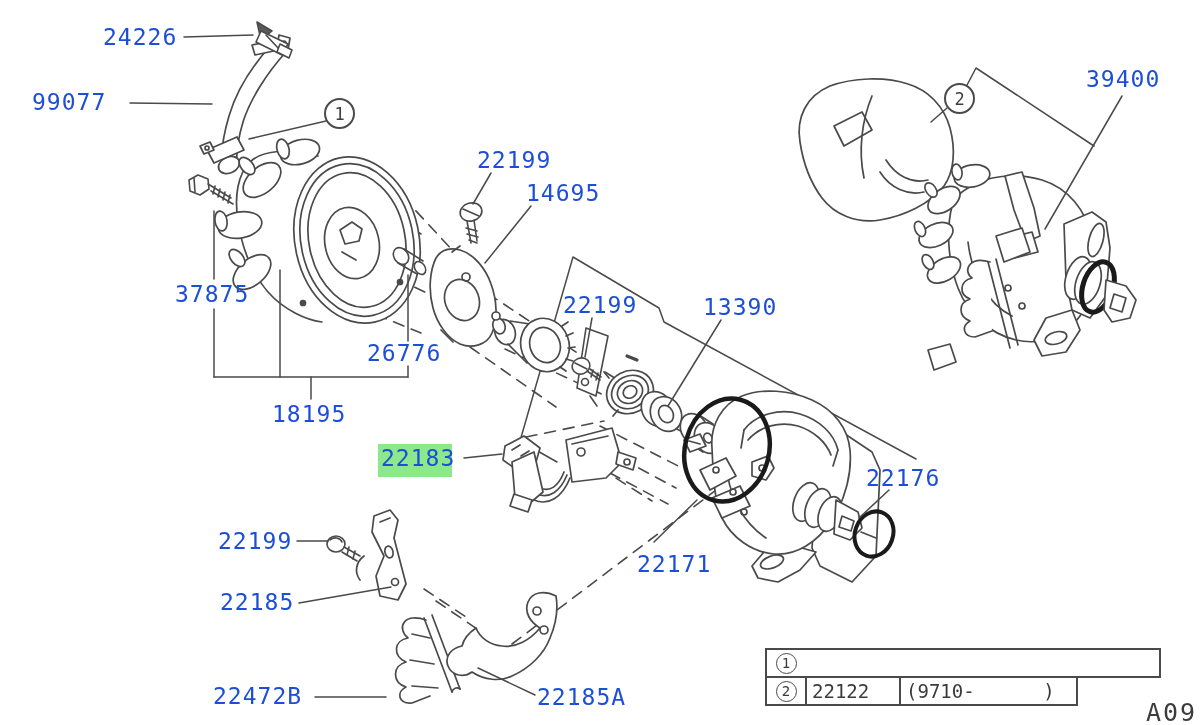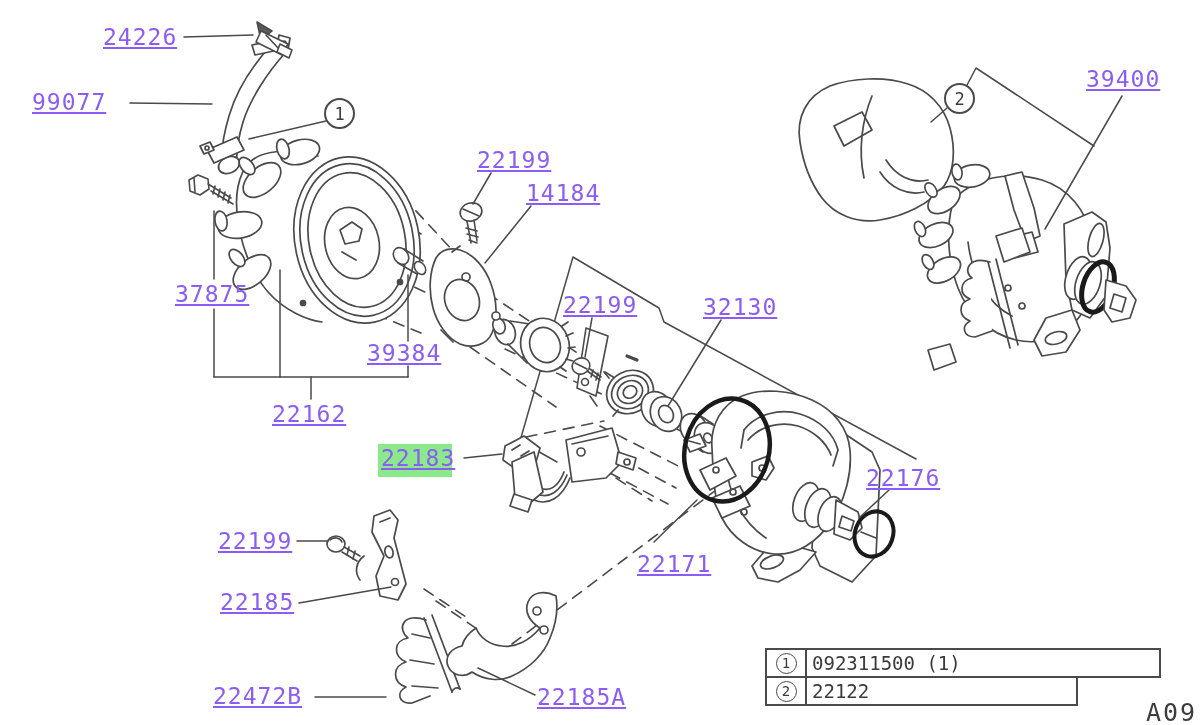--- a/index.html
+++ b/index.html
@@ -1,19 +1,19 @@
 <!DOCTYPE html>
 <html><head>
 <meta charset="utf-8">
 <style>
   html,body{margin:0;padding:0;background:#e9e9e9;}
   .stage{position:relative;width:1200px;height:725px;background:#ffffff;overflow:hidden;
          font-family:"DejaVu Sans Mono",monospace;}
   svg.diagram{position:absolute;left:0;top:0;width:1200px;height:725px;}
-  .part-label{position:absolute;font-size:23px;letter-spacing:1px;color:#8b5cf6;white-space:pre;line-height:1;text-decoration:underline;}
+  .part-label{position:absolute;font-size:23px;letter-spacing:1px;color:#1d4ed8;white-space:pre;line-height:1;}
   .hl-rect{position:absolute;background:#8BE88B;z-index:1;}
   .part-label.z{z-index:2;text-align:right;}
   .callout{position:absolute;width:27px;height:27px;border:2px solid #4a4a4a;border-radius:50%;
            background:#fff;display:flex;align-items:center;justify-content:center;
            font-size:17px;color:#3d3d3d;z-index:2;}
   .tblrow{position:absolute;display:flex;border:2px solid #4a4a4a;background:#fff;box-sizing:border-box;}
   .tcell{display:flex;align-items:center;padding:0 5px;font-size:19px;color:#3b3b3b;
          white-space:pre;box-sizing:border-box;border-left:2px solid #4a4a4a;overflow:hidden;}
   .tcell:first-child{border-left:none;justify-content:center;}
   .tref{width:21px;height:21px;border:1.6px solid #4a4a4a;border-radius:50%;display:flex;
@@ -342,26 +342,26 @@
     <line x1="297" y1="541" x2="328" y2="541"></line>
     <line x1="299" y1="603" x2="391" y2="587"></line>
     <line x1="315" y1="697" x2="386" y2="697"></line>
     <line x1="535" y1="695" x2="478" y2="668"></line>
   </g>
 </svg>
 
   <div class="part-label" style="left:103px;top:26px">24226</div>
   <div class="part-label" style="left:32px;top:91px">99077</div>
   <div class="part-label" style="left:477px;top:149px">22199</div>
-  <div class="part-label" style="left:526px;top:182px">14184</div>
+  <div class="part-label" style="left:526px;top:182px">14695</div>
   <div class="part-label" style="left:175px;top:283px">37875</div>
-  <div class="part-label" style="left:367px;top:342px">39384</div>
-  <div class="part-label" style="left:272px;top:403px">22162</div>
+  <div class="part-label" style="left:367px;top:342px">26776</div>
+  <div class="part-label" style="left:272px;top:403px">18195</div>
   <div class="part-label" style="left:563px;top:294px">22199</div>
-  <div class="part-label" style="left:703px;top:296px">32130</div>
+  <div class="part-label" style="left:703px;top:296px">13390</div>
   <div class="hl-rect" style="left:378px;top:444px;width:74px;height:33px"></div>
   <div class="part-label z" style="left:381px;top:447px">22183</div>
   <div class="part-label" style="left:637px;top:553px">22171</div>
   <div class="part-label" style="left:866px;top:467px">22176</div>
   <div class="part-label" style="left:1086px;top:68px">39400</div>
   <div class="part-label" style="left:218px;top:530px">22199</div>
   <div class="part-label" style="left:220px;top:591px">22185</div>
   <div class="part-label" style="left:213px;top:685px">22472B</div>
   <div class="part-label" style="left:537px;top:686px">22185A</div>
 
@@ -369,23 +369,23 @@
     <span>1</span>
   </div>
   <div class="callout" style="left:944px;top:83px">
     <span>2</span>
   </div>
 
   <div class="tblrow" style="left:765px;top:648px;width:396px;height:30px">
     <div class="tcell" style="width:38px">
       <span class="tref">1</span>
     </div>
-    <div class="tcell" style="width:190px">092311500 (1)</div>
   </div>
   <div class="tblrow" style="left:765px;top:676px;width:313px;height:30px">
     <div class="tcell" style="width:38px">
       <span class="tref">2</span>
     </div>
     <div class="tcell" style="width:94px">22122</div>
+    <div class="tcell" style="flex:1">(9710-      )</div>
   </div>
 
   <div class="sheet-code" style="left:1146px;top:698px">A09</div>
 </div>
 
 </body></html>

